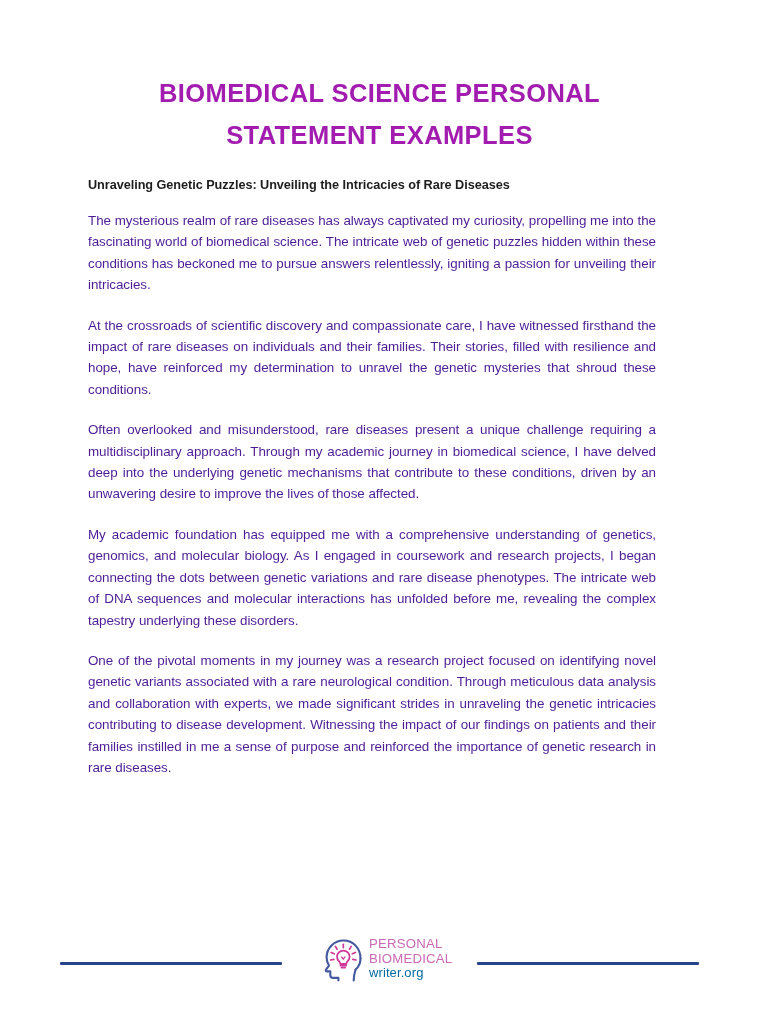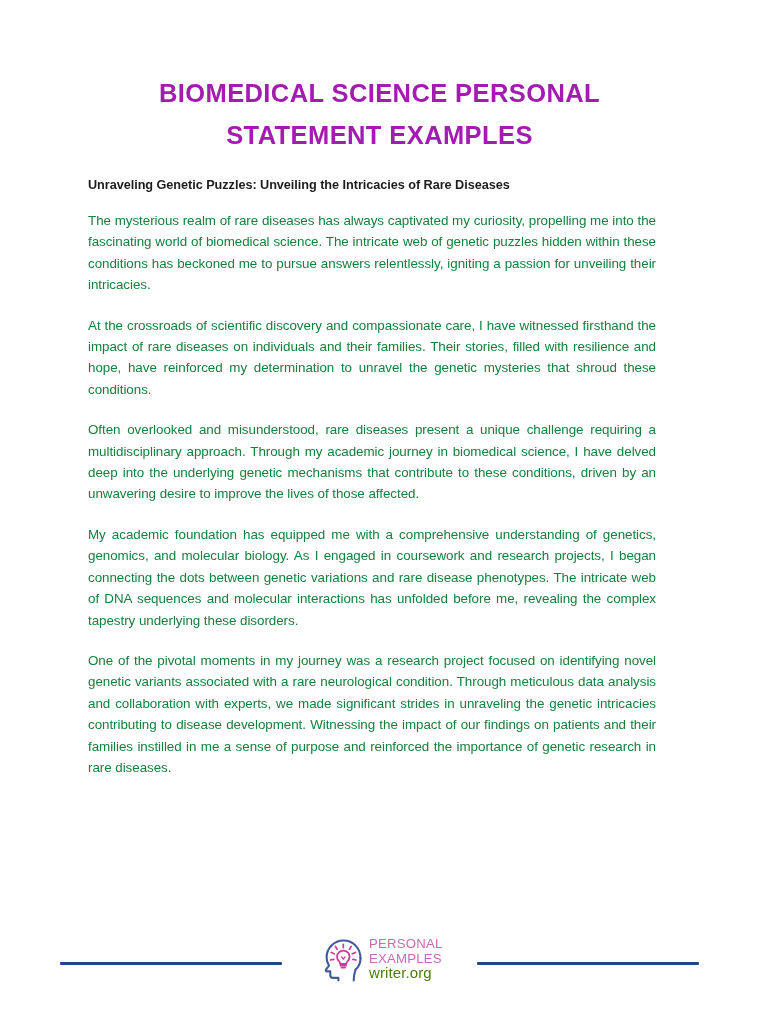--- a/index.html
+++ b/index.html
@@ -47,21 +47,21 @@
   .section-heading {
     color: #1d1d1d;
     font-weight: bold;
     font-size: 12.7px;
     line-height: 18px;
     margin: 8px 0 16px 0;
     text-align: left;
     letter-spacing: -0.05px;
   }
   .para {
-    color: #15803d;
+    color: #4c1d95;
     font-size: 13.4px;
     line-height: 21.4px;
     text-align: justify;
     text-justify: inter-word;
     margin: 0 14px 19px 0;
     letter-spacing: -0.05px;
   }
   .para:last-child {
     margin-bottom: 0;
   }
@@ -105,22 +105,22 @@
     justify-content: center;
     line-height: 14.5px;
   }
   .logo-text .l1,
   .logo-text .l2 {
     color: #c86ab4;
     font-size: 13.2px;
     letter-spacing: 0.2px;
   }
   .logo-text .l3 {
-    color: #4d7c0f;
-    font-size: 15px;
+    color: #0369a1;
+    font-size: 13px;
     letter-spacing: 0.1px;
   }
 </style>
 </head>
 <body>
 
 <div class="page">
 
   <h1 class="doc-title">
     <span class="title-line">BIOMEDICAL SCIENCE PERSONAL</span>
@@ -184,21 +184,21 @@
             <line x1="12.2" y1="18.8" x2="9.2" y2="17.4"></line>
             <line x1="30.4" y1="18.8" x2="33.4" y2="17.4"></line>
             <line x1="11.8" y1="24.4" x2="8.6" y2="25.0"></line>
             <line x1="30.8" y1="24.4" x2="34.0" y2="25.0"></line>
           </g>
         </svg>
       </span>
 
       <span class="logo-text">
         <span class="l1">PERSONAL</span>
-        <span class="l2">EXAMPLES</span>
+        <span class="l2">BIOMEDICAL</span>
         <span class="l3">writer.org</span>
       </span>
 
     </div>
 
   </div>
 
 </div>
 
 </body></html>

